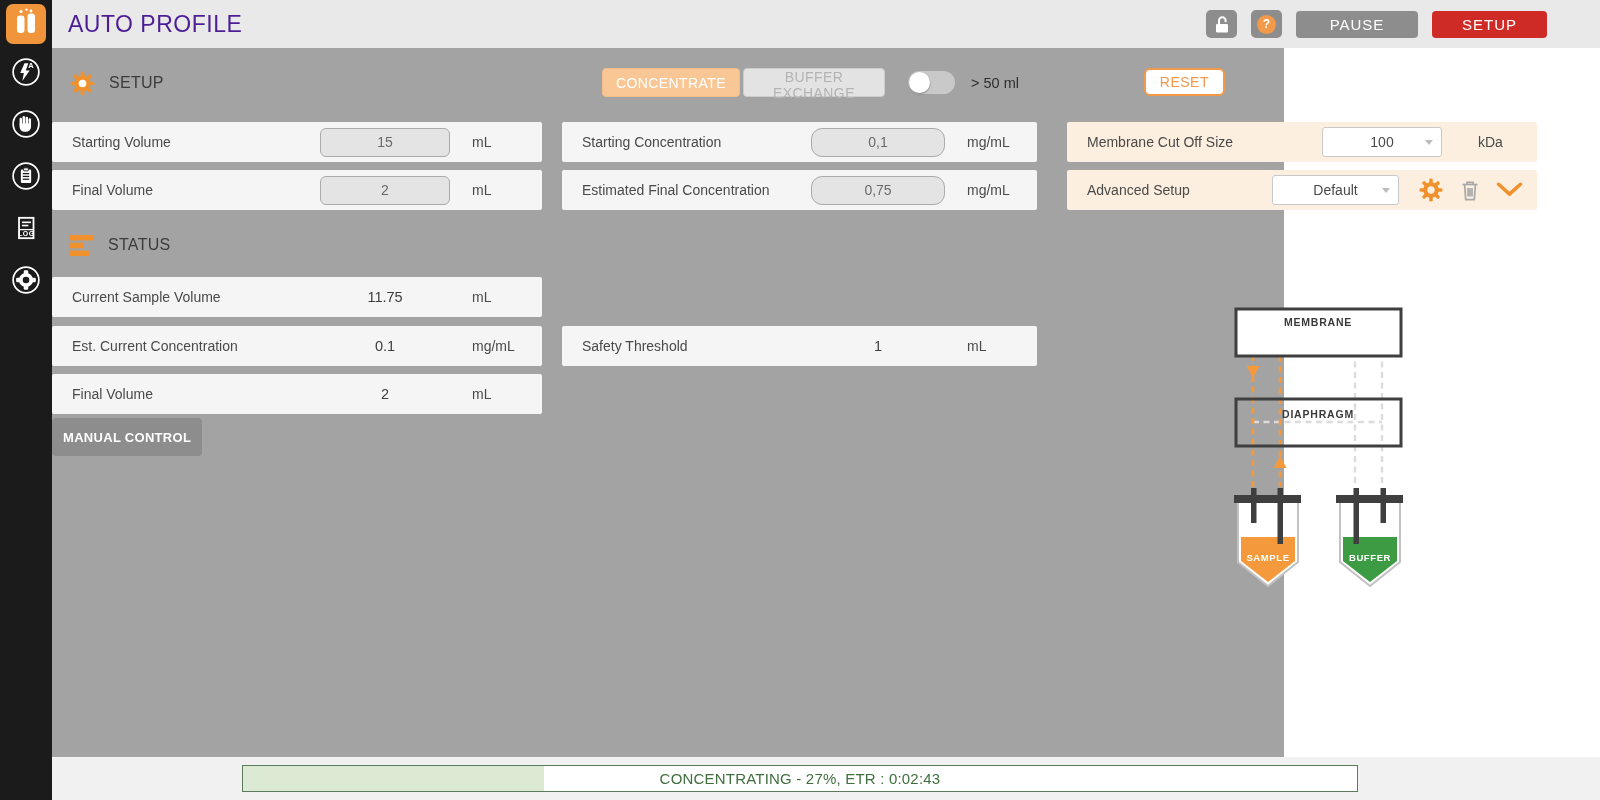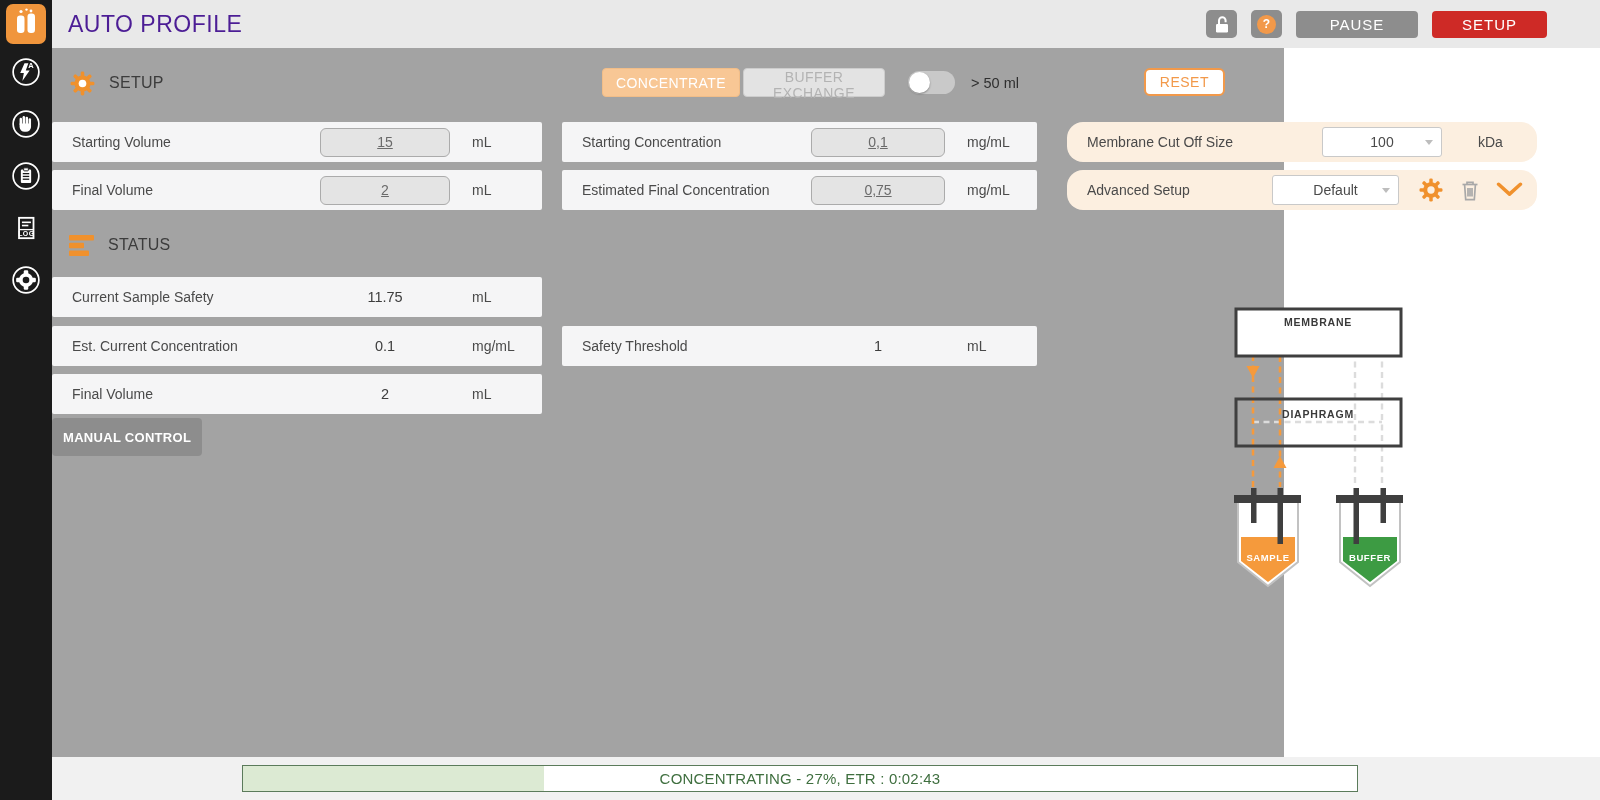--- a/index.html
+++ b/index.html
@@ -47,27 +47,27 @@
     border-radius:50%; box-shadow:0 1px 2px rgba(0,0,0,0.35); }
   .toggle-label { margin-left:16px; font-size:14.5px; color:#2f2f2f; }
   .btn-reset { position:absolute; right:59px; top:0; height:28px; padding:0 14px; background:#fff;
     border:2px solid #f2994a; border-radius:6px; color:#f2994a; font-size:14px; letter-spacing:0.5px; cursor:pointer; font-family:inherit; }
 
   
   .row { position:absolute; height:40px; display:flex; align-items:center;
     background:#f5f5f6; border-radius:2px; }
   .col1 { left:16px;   width:490px; }
   .col2 { left:526px;  width:475px; }
-  .col3 { left:1031px; width:470px; background:#fcefe0;border-radius:16px; }
+  .col3 { left:1031px; width:470px; background:#fcefe0; }
   .fr1 { top:74px; }  .fr2 { top:122px; }
   .sr1 { top:229px; } .sr2 { top:278px; } .sr3 { top:326px; }
   .lbl { flex:1; padding-left:20px; font-size:14px; color:#4a4a4a; }
   .val-input { width:130px; height:29px; background:#e4e4e4; border:1px solid #ababab;
-    border-radius:6px; text-align:center; font-size:14px; color:#6a6a6a; font-family:inherit;text-decoration:underline; }
-  .col2 .val-input { width:134px; }
+    border-radius:6px; text-align:center; font-size:14px; color:#6a6a6a; font-family:inherit; }
+  .col2 .val-input { width:134px;border-radius:11px; }
   .unit { width:92px; padding-left:22px; font-size:14px; color:#4a4a4a; }
   .col3 .unit { width:95px; padding-left:36px; }
   .val-text { width:130px; text-align:center; font-size:14.5px; color:#3d3d3d; }
   .col2 .val-text { width:134px; }
 
   .dd { position:relative; width:120px; height:30px; background:#fff; border:1px solid #c9c9c9;
     border-radius:3px; display:flex; align-items:center; justify-content:center;
     font-size:14px; color:#4a4a4a; cursor:pointer; }
   .dd-wide { width:127px; }
   .caret { position:absolute; right:8px; width:0; height:0; border-left:4.5px solid transparent;
@@ -280,21 +280,21 @@
           <rect x="0" y="0.5" width="25" height="5.6" rx="1"></rect>
           <rect x="0" y="8.2" width="15" height="5.6" rx="1"></rect>
           <rect x="0" y="15.9" width="20" height="5.6" rx="1"></rect>
         </g>
       </svg>
       <span>STATUS</span>
     </div>
   </div>
 
   <div class="row col1 sr1">
-    <span class="lbl">Current Sample Safety</span>
+    <span class="lbl">Current Sample Volume</span>
     <span class="val-text">11.75</span>
     <span class="unit">mL</span>
   </div>
   <div class="row col1 sr2">
     <span class="lbl">Est. Current Concentration</span>
     <span class="val-text">0.1</span>
     <span class="unit">mg/mL</span>
   </div>
   <div class="row col1 sr3">
     <span class="lbl">Final Volume</span>

